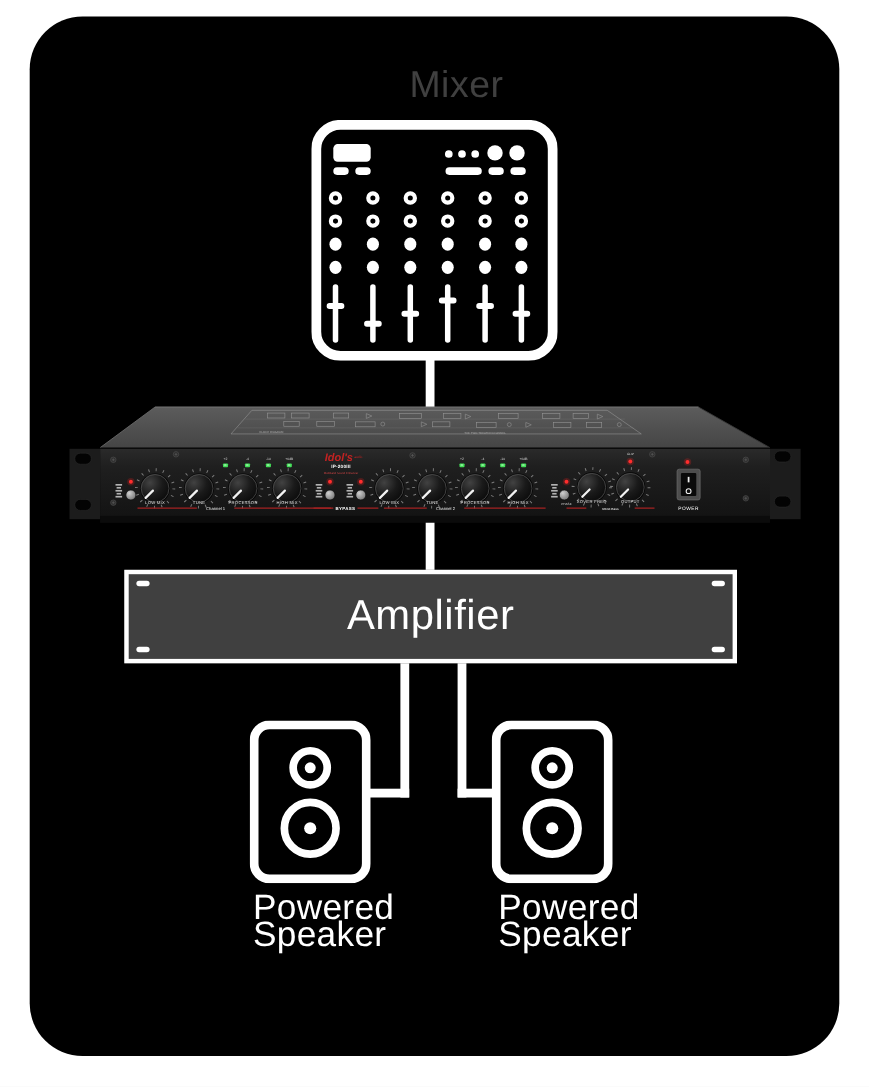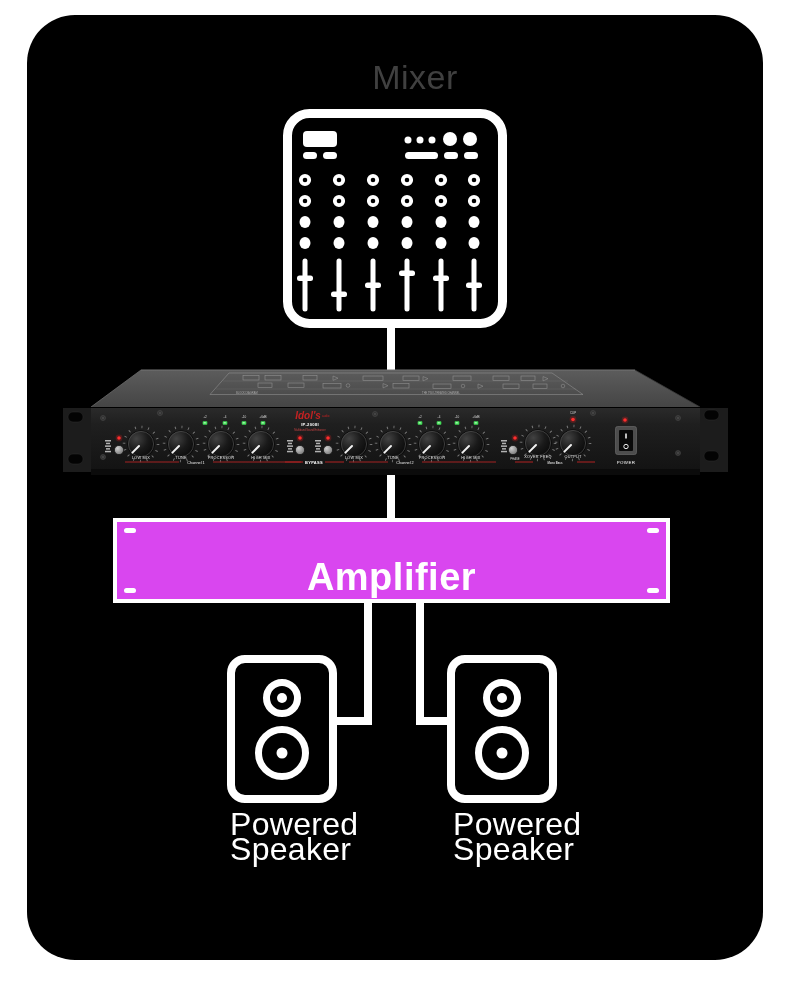--- a/index.html
+++ b/index.html
@@ -3,21 +3,21 @@
 <meta charset="utf-8">
 <style>
   html,body{margin:0;padding:0;background:#fff;}
   .canvas{position:relative;width:790px;height:988px;background:#ffffff;overflow:hidden;
           font-family:"Liberation Sans",sans-serif;}
   .panel{position:absolute;left:27px;top:15px;width:736px;height:945px;background:#000;border-radius:48px;}
   .node-label{position:absolute;color:#404040;padding-left:20px;}
   .mixer-label{left:0;top:58px;width:100%;text-align:center;font-size:34px;font-weight:400;letter-spacing:.5px;}
   .connector{position:absolute;background:#fff;}
   .amp-box{position:absolute;left:113px;top:518px;width:557px;height:85px;box-sizing:border-box;
-           border:4px solid #fff;background:#d946ef;display:flex;align-items:flex-end;justify-content:center;font-weight:bold;}
+           border:4px solid #fff;background:#404040;display:flex;align-items:center;justify-content:center;}
   .amp-box .amp-text{color:#fff;font-size:38px;letter-spacing:.5px;}
   .amp-pill{position:absolute;width:12px;height:5px;border-radius:3px;background:#fff;}
   .amp-pill.tl{left:7px;top:6px}.amp-pill.bl{left:7px;bottom:6px}
   .amp-pill.tr{right:7px;top:6px}.amp-pill.br{right:7px;bottom:6px}
   .spk-label{position:absolute;color:#fff;font-size:32px;line-height:25px;letter-spacing:.3px;}
   svg{position:absolute;display:block;}
   text{font-family:"Liberation Sans",sans-serif;}
   .klbl{font-size:3.8px;fill:#e6e6e6;text-anchor:middle;letter-spacing:.25px;}
   .ll{font-size:3.1px;fill:#d8d8d8;text-anchor:middle;}
   .chlbl{font-size:3.8px;fill:#f0f0f0;text-anchor:middle;}

